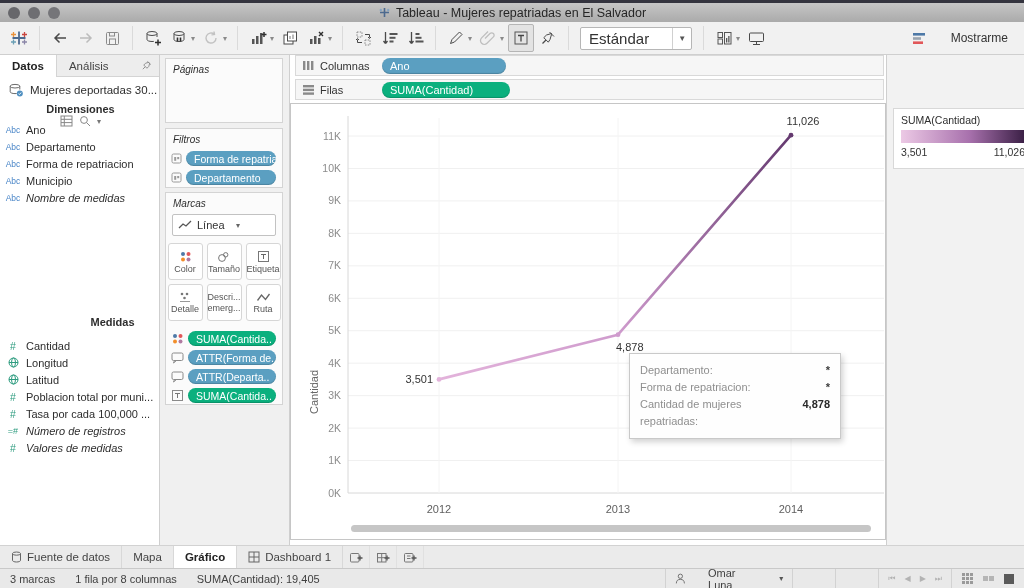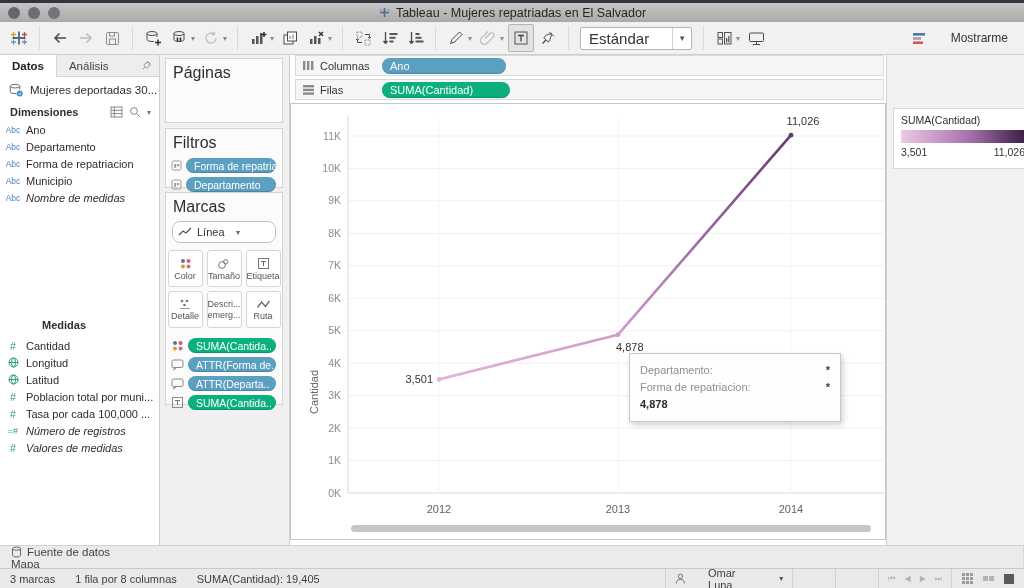--- a/index.html
+++ b/index.html
@@ -35,44 +35,44 @@
   #sidebar{position:absolute;left:0;top:55px;width:160px;height:490px;background:#fff;
            border-right:1px solid #cfcfcf;box-sizing:border-box;}
   #side-tabs{position:absolute;left:0;top:0;width:100%;height:21px;background:#ededed;
              border-bottom:1px solid #d4d4d4;display:flex;}
   .side-tab{display:flex;align-items:center;padding:0 12px;font-size:11.5px;color:#444;}
   .side-tab.active{background:#fff;border-right:1px solid #d4d4d4;font-weight:bold;color:#222;
                    margin-bottom:-1px;}
   #side-pin{margin-left:auto;display:flex;align-items:center;padding-right:7px;}
   #ds-row{position:absolute;left:0;top:25px;width:100%;height:20px;display:flex;align-items:center;gap:6px;padding-left:8px;box-sizing:border-box;}
   #ds-row span{font-size:11.5px;color:#2e2e2e;}
-  .sec-header{position:absolute;left:0;width:100%;height:18px;display:flex;align-items:center;padding:0 8px 0 10px;box-sizing:border-box;}
+  .sec-header{position:absolute;left:0;width:100%;height:18px;display:flex;align-items:center;padding:0 8px 0 10px;box-sizing:border-box;flex-direction:column;}
   .sec-header b{font-size:11px;color:#2e2e2e;flex:1;}
   .hdr-icons{display:flex;align-items:center;gap:6px;color:#777;}
   .field-list{position:absolute;left:0;width:100%;}
   .field-row{height:17px;display:flex;align-items:center;}
   .f-icon{width:26px;display:flex;justify-content:center;align-items:center;flex:none;}
   .abc{font-size:8.5px;color:#4a86c8;letter-spacing:0;}
   .num{font-size:10.5px;color:#2d9c7f;}
   .eqnum{font-size:9px;color:#2d9c7f;}
   .f-label{font-size:11px;color:#2d2d2d;white-space:nowrap;}
   .ital{font-style:italic;}
 
   
   #middle{position:absolute;left:160px;top:55px;width:130px;height:490px;background:#f0f0f0;
           border-right:1px solid #cfcfcf;box-sizing:border-box;}
   .card{position:absolute;left:5px;width:118px;background:#fbfbfb;border:1px solid #d4d4d4;box-sizing:border-box;}
-  .card-title{font-size:16px;color:#2e2e2e;padding:5px 0 3px 7px;}
+  .card-title{font-size:10px;color:#2e2e2e;padding:5px 0 3px 7px;font-style:italic;}
   .pill{height:15px;border-radius:8px;color:#fff;font-size:10.5px;display:flex;align-items:center;
         padding:0 8px;white-space:nowrap;overflow:hidden;box-shadow:inset 0 -1px 1px rgba(0,0,0,.18);}
   .pill.blue{background:#5b9fc1;}
   .pill.green{background:#0bb07e;}
   .pill-row{display:flex;align-items:center;gap:4px;margin:2px 6px 0 5px;height:17px;}
   .pill-row .pill{flex:1;}
-  #marks-select{margin:2px 6px 0 6px;height:20px;background:#fff;border:1px solid #c2c2c2;border-radius:8px;
+  #marks-select{margin:2px 6px 0 6px;height:20px;background:#fff;border:1px solid #c2c2c2;border-radius:2px;
                 display:flex;align-items:center;padding:0 5px;gap:5px;}
   #marks-select span{flex:1;font-size:11px;color:#333;}
   #marks-select .car{font-size:8px;color:#666;}
   #marks-btns{display:grid;grid-template-columns:repeat(3,35px);gap:4px;justify-content:center;margin-top:7px;}
   .mark-btn{height:35px;background:#fff;border:1px solid #d6d6d6;border-radius:3px;display:flex;
             flex-direction:column;align-items:center;justify-content:center;gap:2px;}
   .mark-btn span{font-size:9px;color:#555;line-height:9px;}
   #marks-pills{margin-top:9px;}
 
   
@@ -97,21 +97,21 @@
   
   #legend-panel{position:absolute;left:886px;top:55px;width:138px;height:490px;background:#f2f2f2;
                 border-left:1px solid #cfcfcf;box-sizing:border-box;}
   #legend-card{position:absolute;left:6px;top:53px;width:140px;height:61px;background:#fff;border:1px solid #d8d8d8;box-sizing:border-box;}
   #legend-card .lg-title{font-size:10.5px;color:#2e2e2e;padding:5px 0 4px 7px;}
   #legend-gradient{height:13px;margin:0 7px;}
   #legend-labels{display:flex;justify-content:space-between;margin:3px 7px 0 7px;font-size:10.5px;color:#333;}
 
   
   #sheettabs{position:absolute;left:0;top:545px;width:1024px;height:23px;background:#ebebeb;
-             border-top:1px solid #d2d2d2;display:flex;align-items:stretch;box-sizing:border-box;flex-direction:column;}
+             border-top:1px solid #d2d2d2;display:flex;align-items:stretch;box-sizing:border-box;}
   .stab{display:flex;align-items:center;gap:5px;padding:0 11px;font-size:11.5px;color:#444;
         border-right:1px solid #d8d8d8;}
   .stab.active{background:#fff;font-weight:bold;color:#222;}
   .stab-add{width:26px;display:flex;align-items:center;justify-content:center;border-right:1px solid #e0e0e0;}
 
   
   #statusbar{position:absolute;left:0;top:568px;width:1024px;height:20px;background:#e9e9e9;
              border-top:1px solid #c9c9c9;display:flex;align-items:center;font-size:11px;color:#3f3f3f;box-sizing:border-box;}
   #sb-left{display:flex;gap:20px;margin-left:10px;}
   #sb-right{margin-left:auto;display:flex;height:100%;align-items:stretch;}
@@ -583,20 +583,21 @@
     <div id="chart-tooltip">
       <div class="tt-row">
           <span>Departamento:</span>
           <span class="tt-star">*</span>
         </div>
       <div class="tt-row">
           <span>Forma de repatriacion:</span>
           <span class="tt-star">*</span>
         </div>
       <div class="tt-row">
+          <span>Cantidad de mujeres repatriadas:</span>
           <span class="tt-strong">4,878</span>
         </div>
     </div>
     <div id="chart-scrollbar"></div>
   </div>
 
   <div id="legend-panel">
     <div id="legend-card">
       <div class="lg-title">SUMA(Cantidad)</div>
       <div id="legend-gradient" style="background: linear-gradient(to right, rgb(236, 201, 229), rgb(168, 113, 173) 55%, rgb(58, 31, 69));"></div>

